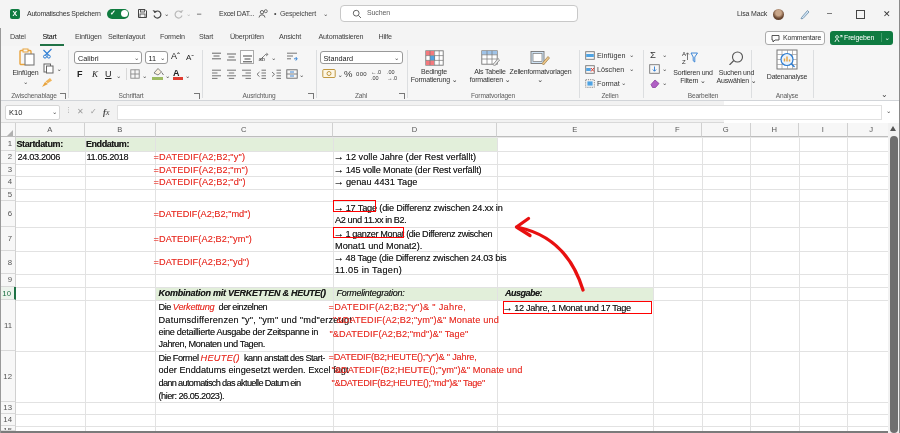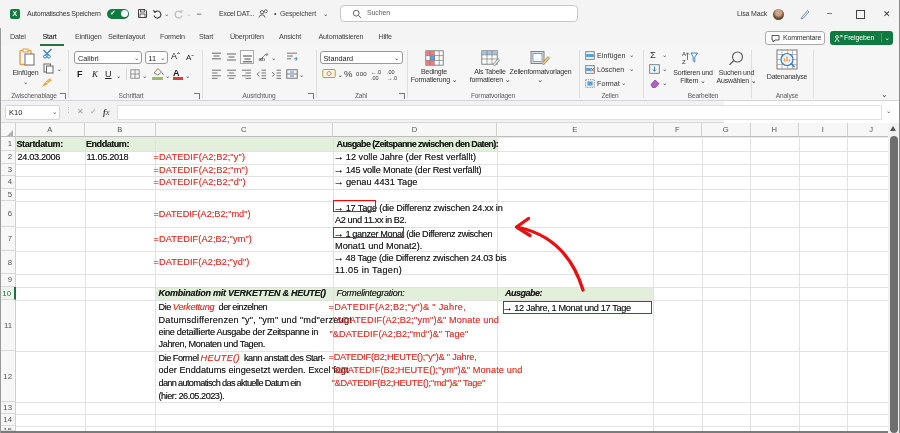--- a/index.html
+++ b/index.html
@@ -322,21 +322,20 @@
   <div class="t" style="left:77px;top:6px;font-size:8px;color:#9a9a9a;">✕</div>
   <div class="t" style="left:90px;top:6px;font-size:8px;color:#9a9a9a;">✓</div>
   <div class="t" style="left:103px;top:5.5px;font-size:8.5px;color:#444;font-style:italic;font-family:'Liberation Serif',serif;"><b>f</b>x</div>
   <div style="position:absolute;left:117px;top:3.5px;width:765px;height:15px;background:#fff;border:1px solid #e0e0e0;box-sizing:border-box;"></div>
   <div class="chev" style="left:886px;top:5.5px;">⌄</div>
 </div>
 <div id="sheet">
 
 <div class="ct" style="left:16.5px;top:14px;height:14px;line-height:14px;font-weight:bold;letter-spacing:-0.38px;font-size:9px;">Startdatum:</div>
 <div class="ct" style="left:86px;top:14px;height:14px;line-height:14px;font-weight:bold;letter-spacing:-0.45px;font-size:9px;">Enddatum:</div>
-<div class="ct" style="left:336.5px;top:14px;height:14px;line-height:14px;font-weight:bold;letter-spacing:-0.6px;font-size:9px;">Ausgabe (Zeitspanne zwischen den Daten):</div>
 <div class="ct" style="left:17.5px;top:28px;height:12.5px;line-height:12.5px;letter-spacing:-0.35px;">24.03.2006</div>
 <div class="ct" style="left:86.5px;top:28px;height:12.5px;line-height:12.5px;letter-spacing:-0.35px;">11.05.2018</div>
 <div class="ct red" style="left:153.5px;top:28px;height:12.5px;line-height:12.5px;letter-spacing:0.15px;">=DATEDIF(A2;B2;"y")</div>
 <div class="ct" style="left:333.4px;top:28px;height:12.5px;line-height:12.5px;letter-spacing:0.0px;"><span style="font-size:10.4px;letter-spacing:-0.5px;">→</span> 12 volle Jahre (der Rest verfällt)</div>
 <div class="ct red" style="left:153.5px;top:40.5px;height:12.5px;line-height:12.5px;letter-spacing:0.15px;">=DATEDIF(A2;B2;"m")</div>
 <div class="ct" style="left:333.4px;top:40.5px;height:12.5px;line-height:12.5px;letter-spacing:-0.2px;"><span style="font-size:10.4px;letter-spacing:-0.5px;">→</span> 145 volle Monate (der Rest verfällt)</div>
 <div class="ct red" style="left:153.5px;top:53px;height:12.5px;line-height:12.5px;letter-spacing:0.15px;">=DATEDIF(A2;B2;"d")</div>
 <div class="ct" style="left:333.4px;top:53px;height:12.5px;line-height:12.5px;letter-spacing:0.05px;"><span style="font-size:10.4px;letter-spacing:-0.5px;">→</span> genau 4431 Tage</div>
 <div class="ct red" style="left:153.5px;top:77.5px;height:26px;line-height:26px;letter-spacing:0.0px;">=DATEDIF(A2;B2;"md")</div>
 <div class="ct" style="left:333.4px;top:77.5px;height:13.2px;line-height:13.2px;letter-spacing:-0.18px;"><span style="font-size:10.4px;letter-spacing:-0.5px;">→</span> 17 Tage (die Differenz zwischen 24.xx in</div>

